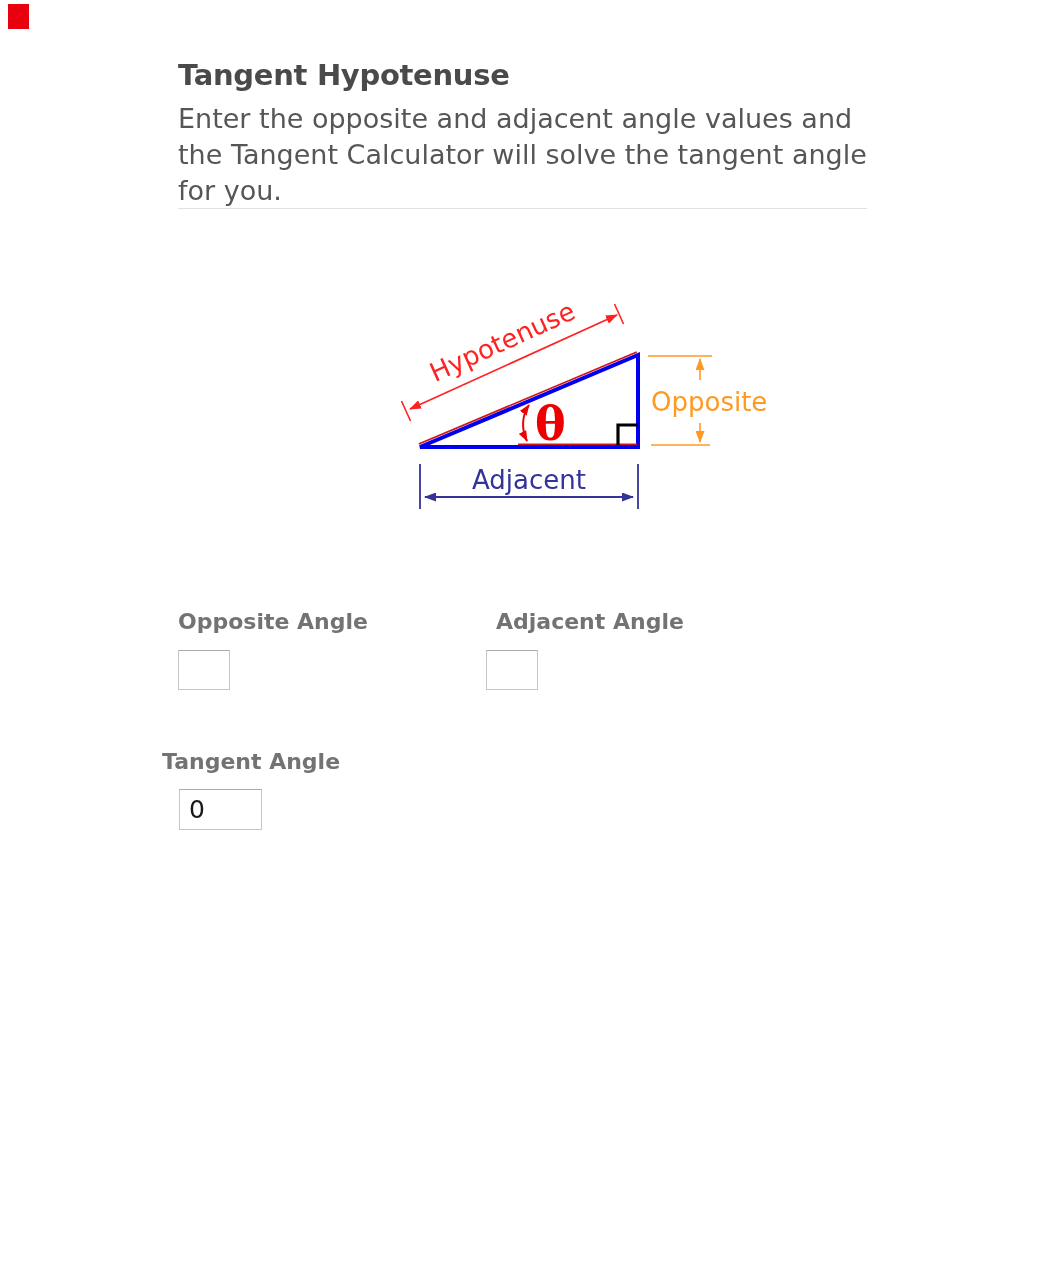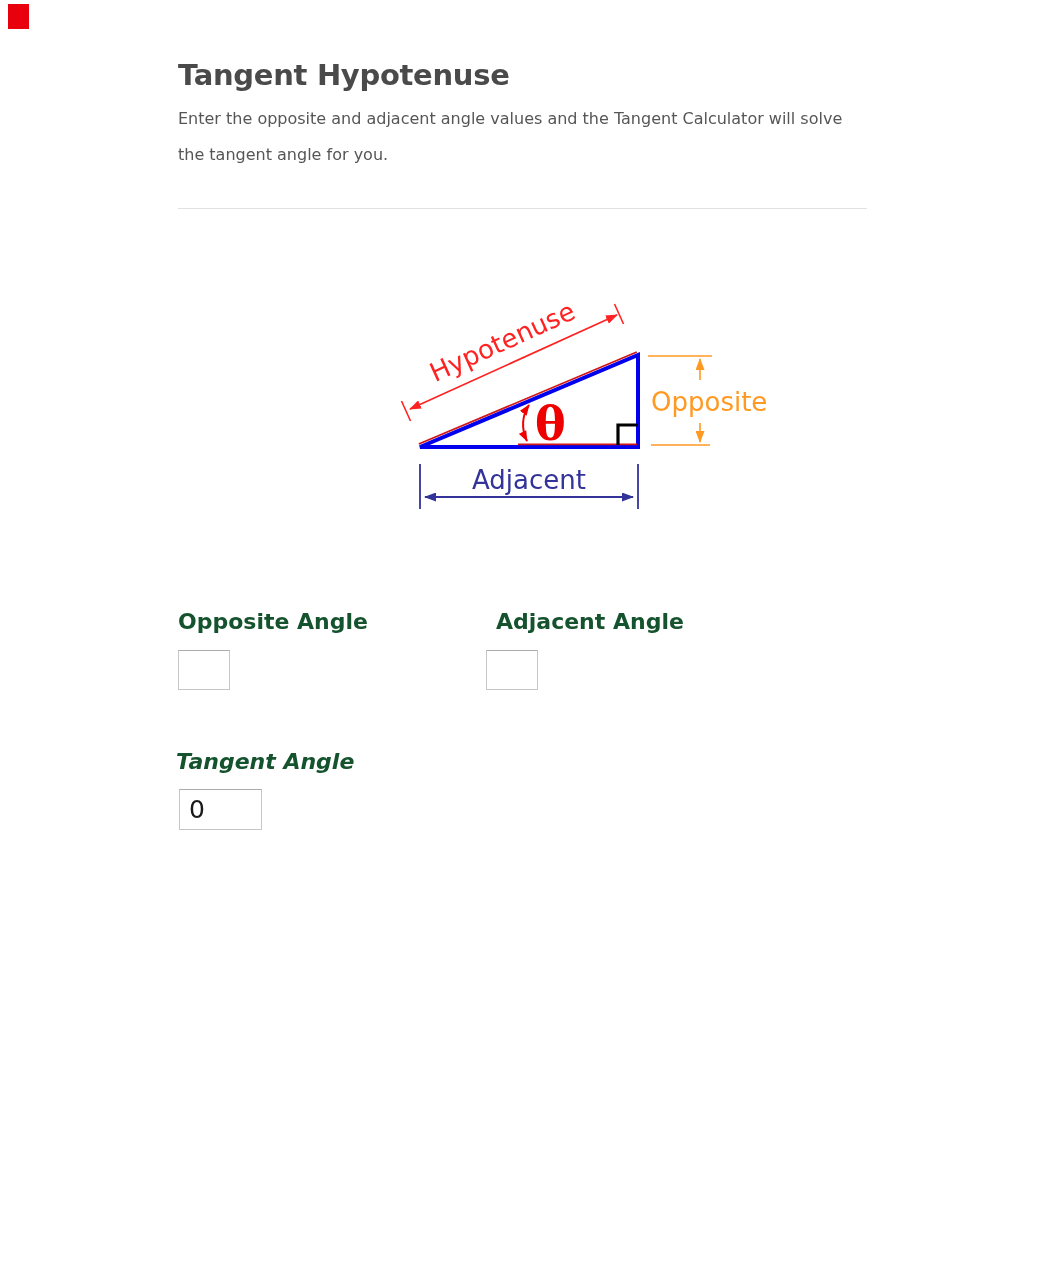--- a/index.html
+++ b/index.html
@@ -10,45 +10,45 @@
   .corner-marker {
     position:absolute; left:8px; top:4px; width:21px; height:25px;
   }
   .page-title {
     position:absolute; left:178px; top:60px; margin:0;
     font-size:29px; line-height:30px; font-weight:bold; color:#4a4a4a;
     letter-spacing:-0.3px;
   }
   .page-desc {
     position:absolute; left:178px; top:101px; margin:0; width:692px;
-    font-size:16px; line-height:36px; color:#565656;
+    font-size:27px; line-height:36px; color:#565656;
   }
   .divider {
     position:absolute; left:178px; top:208px; width:689px; height:1px;
     background:#e1e1e1;
   }
   .diagram {
     position:absolute; left:396px; top:296px; width:372px; height:222px;
   }
   .diagram svg { overflow:visible; display:block; }
   .dia-label {
     font-family:"DejaVu Sans","Liberation Sans",sans-serif;
     font-size:26px;
   }
   .theta-glyph {
     font-family:"DejaVu Serif","Liberation Serif",serif;
     font-size:46px; font-weight:bold;
   }
   .field-label {
-    position:absolute; font-size:22px; font-weight:bold; color:#14532d;
+    position:absolute; font-size:22px; font-weight:bold; color:#737373;
     line-height:24px;
   }
   .lbl-opposite { left:178px; top:610px; }
   .lbl-adjacent { left:496px; top:610px; }
-  .lbl-tangent  { left:176px; top:750px;font-style:italic; }
+  .lbl-tangent  { left:162px; top:750px; }
   .angle-input {
     position:absolute; width:52px; height:40px; box-sizing:border-box;
     border:1px solid #c6c6c6; border-top-color:#ababab; background:#ffffff;
     font-family:"DejaVu Sans","Liberation Sans",sans-serif;
     font-size:24px; color:#1a1a1a; padding:0 6px; outline:none;
   }
   .inp-opposite { left:178px; top:650px; }
   .inp-adjacent { left:486px; top:650px; }
   .inp-tangent  { left:179px; top:789px; width:83px; height:41px; font-size:25px; padding:0 9px; }
 </style>

